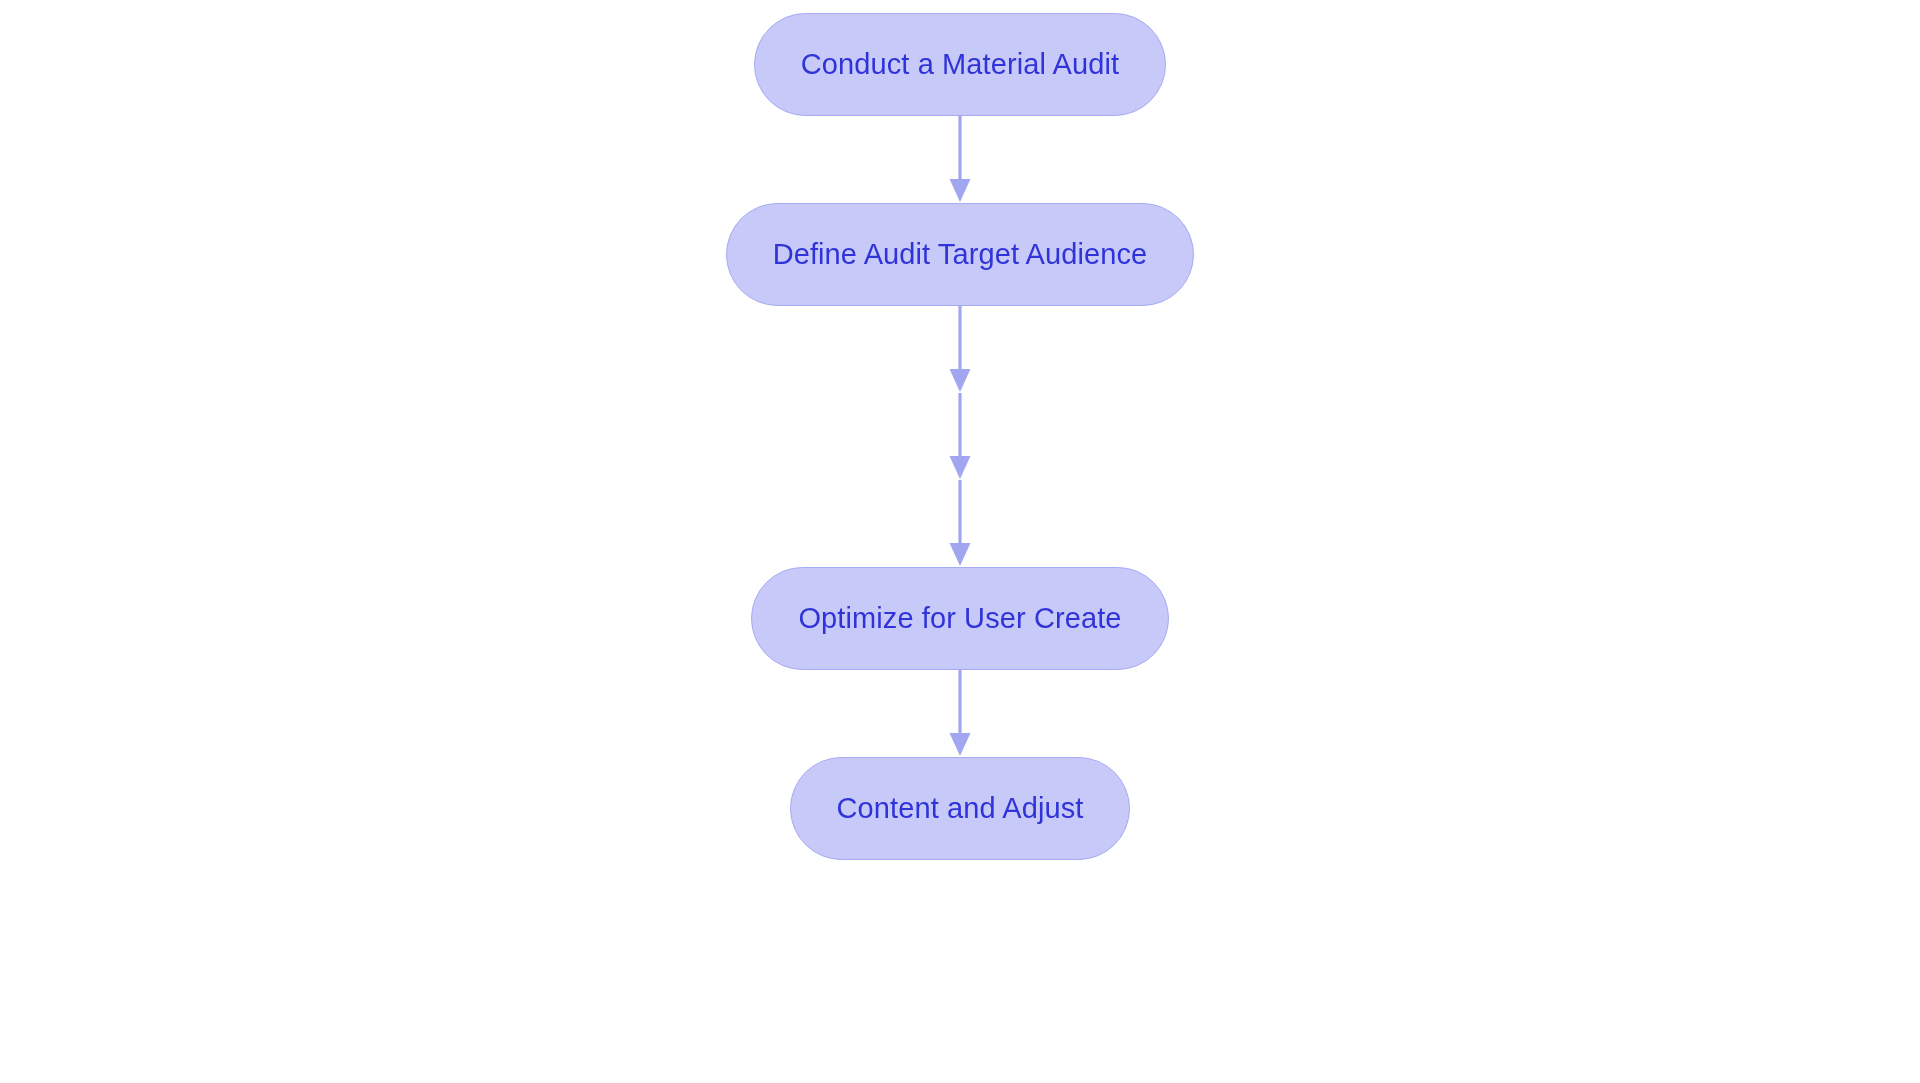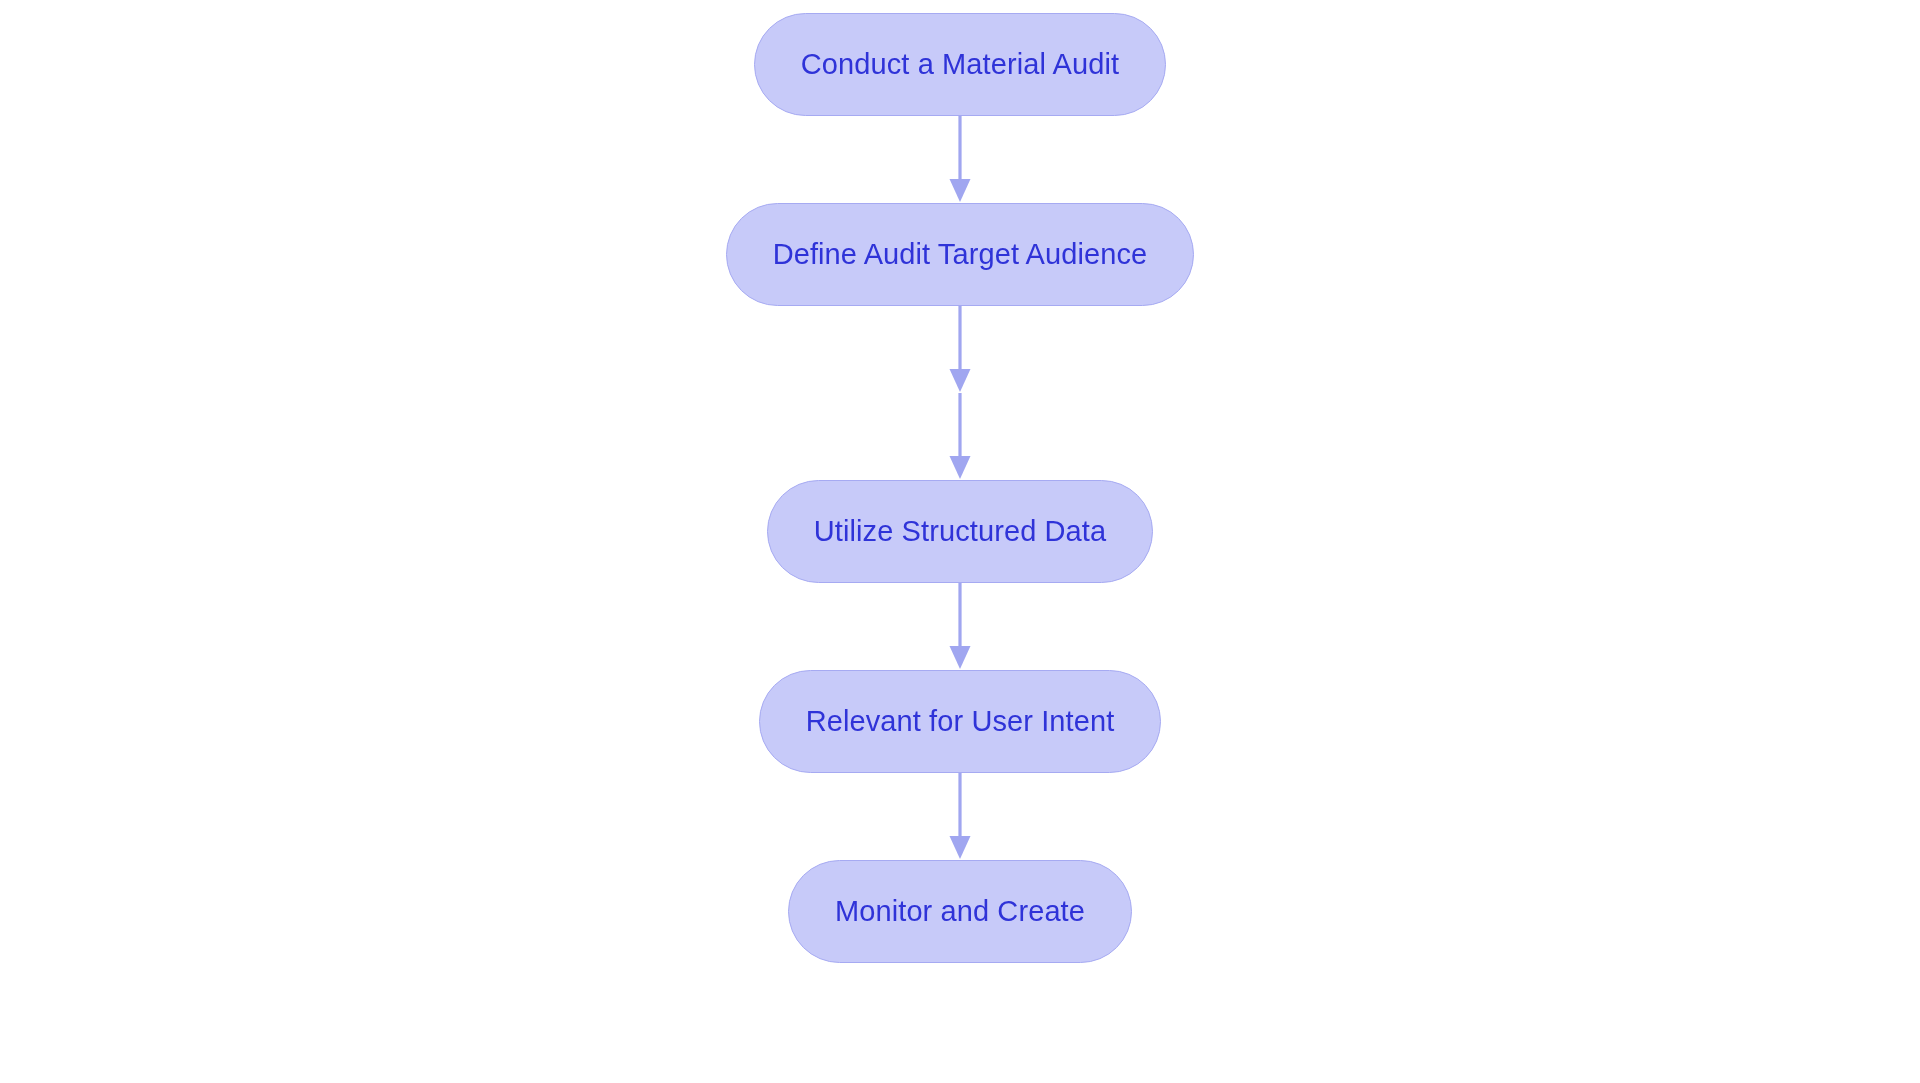--- a/index.html
+++ b/index.html
@@ -100,40 +100,37 @@
     </div>
 
 
     <div class="connector">
       <svg width="28" height="87" viewBox="0 0 28 87">
         <line x1="14" y1="0" x2="14" y2="66" stroke="#a0a6f0" stroke-width="3.2"></line>
         <polygon points="14,86 3.5,63 24.5,63" fill="#a0a6f0"></polygon>
       </svg>
     </div>
 
+
+    <div class="connector">
+      <svg width="28" height="87" viewBox="0 0 28 87">
+        <line x1="14" y1="0" x2="14" y2="66" stroke="#a0a6f0" stroke-width="3.2"></line>
+        <polygon points="14,86 3.5,63 24.5,63" fill="#a0a6f0"></polygon>
+      </svg>
+    </div>
+
     <div class="node">
-      <span class="node-label">Utilize Structured Data</span>
+      <span class="node-label">Optimize for User Create</span>
     </div>
 
     <div class="connector">
       <svg width="28" height="87" viewBox="0 0 28 87">
         <line x1="14" y1="0" x2="14" y2="66" stroke="#a0a6f0" stroke-width="3.2"></line>
         <polygon points="14,86 3.5,63 24.5,63" fill="#a0a6f0"></polygon>
       </svg>
     </div>
 
     <div class="node">
-      <span class="node-label">Relevant for User Intent</span>
-    </div>
-
-    <div class="connector">
-      <svg width="28" height="87" viewBox="0 0 28 87">
-        <line x1="14" y1="0" x2="14" y2="66" stroke="#a0a6f0" stroke-width="3.2"></line>
-        <polygon points="14,86 3.5,63 24.5,63" fill="#a0a6f0"></polygon>
-      </svg>
-    </div>
-
-    <div class="node">
-      <span class="node-label">Monitor and Create</span>
+      <span class="node-label">Content and Adjust</span>
     </div>
 
   </div>
 </div>
 
 </body></html>

